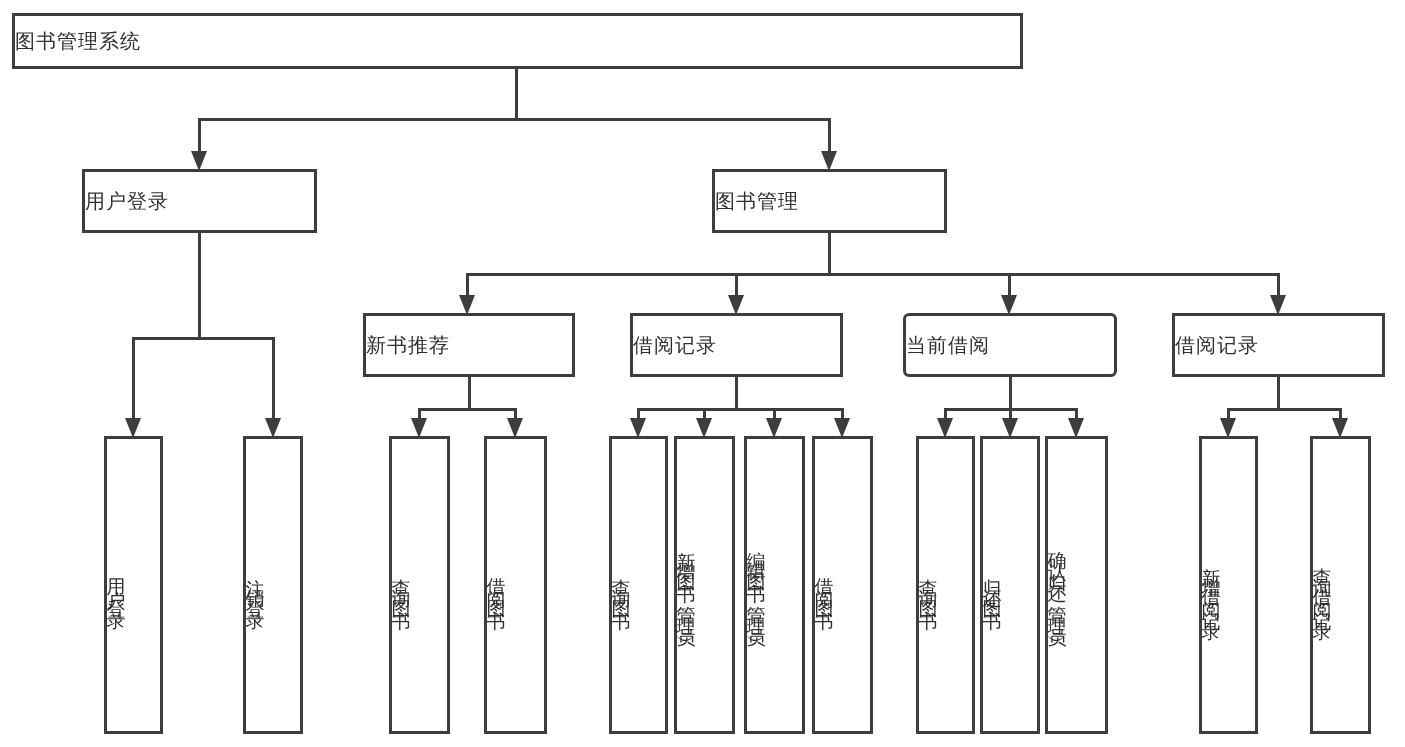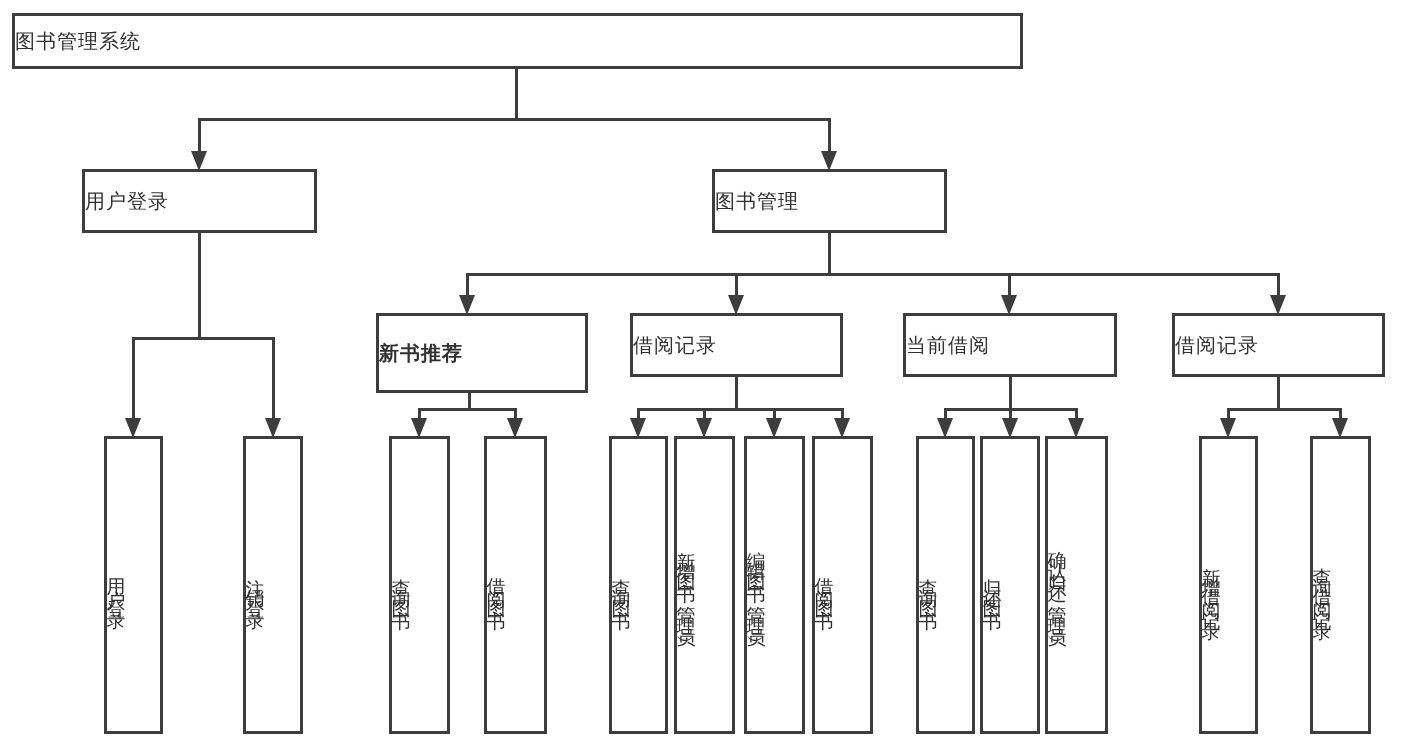--- a/index.html
+++ b/index.html
@@ -67,27 +67,27 @@
     <span class="hlabel">图书管理系统</span>
   </div>
 
   <div class="node" style="left:82px;top:169px;width:235px;height:64px;">
     <span class="hlabel">用户登录</span>
   </div>
   <div class="node" style="left:712px;top:169px;width:235px;height:64px;">
     <span class="hlabel">图书管理</span>
   </div>
 
-  <div class="node" style="left:376px;top:313px;width:212px;height:80px;font-weight:bold;">
+  <div class="node" style="left:363px;top:313px;width:212px;height:64px;">
     <span class="hlabel">新书推荐</span>
   </div>
   <div class="node" style="left:630px;top:313px;width:213px;height:64px;">
     <span class="hlabel">借阅记录</span>
   </div>
-  <div class="node" style="left:903px;top:313px;width:214px;height:64px;">
+  <div class="node" style="left:903px;top:313px;width:214px;height:64px;border-radius:6px;">
     <span class="hlabel">当前借阅</span>
   </div>
   <div class="node" style="left:1172px;top:313px;width:213px;height:64px;">
     <span class="hlabel">借阅记录</span>
   </div>
 
   <div class="node leaf" style="left:104px;top:436px;width:59px;height:298px;">
     <span class="vlabel">用户登录</span>
   </div>
   <div class="node leaf" style="left:243px;top:436px;width:60px;height:298px;">

